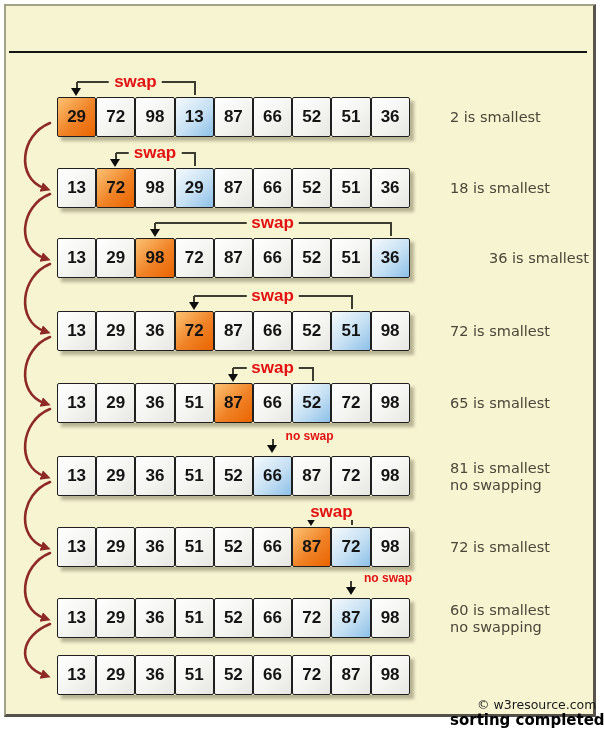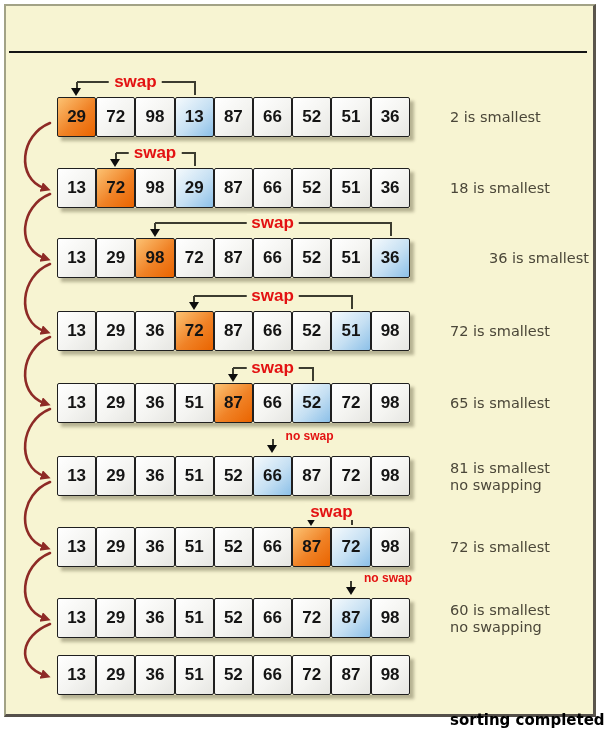--- a/index.html
+++ b/index.html
@@ -206,13 +206,16 @@
         <div class="cell">52</div>
         <div class="cell">66</div>
         <div class="cell">72</div>
         <div class="cell">87</div>
         <div class="cell">98</div>
       </div>
       <div class="note strong" style="top: 720px;">
         <div>sorting completed</div>
       </div>
     </div>
+  <div class="copyright">
+    <span>©</span><span> w3resource.com</span>
+  </div>
 </div>
 
 </body></html>

